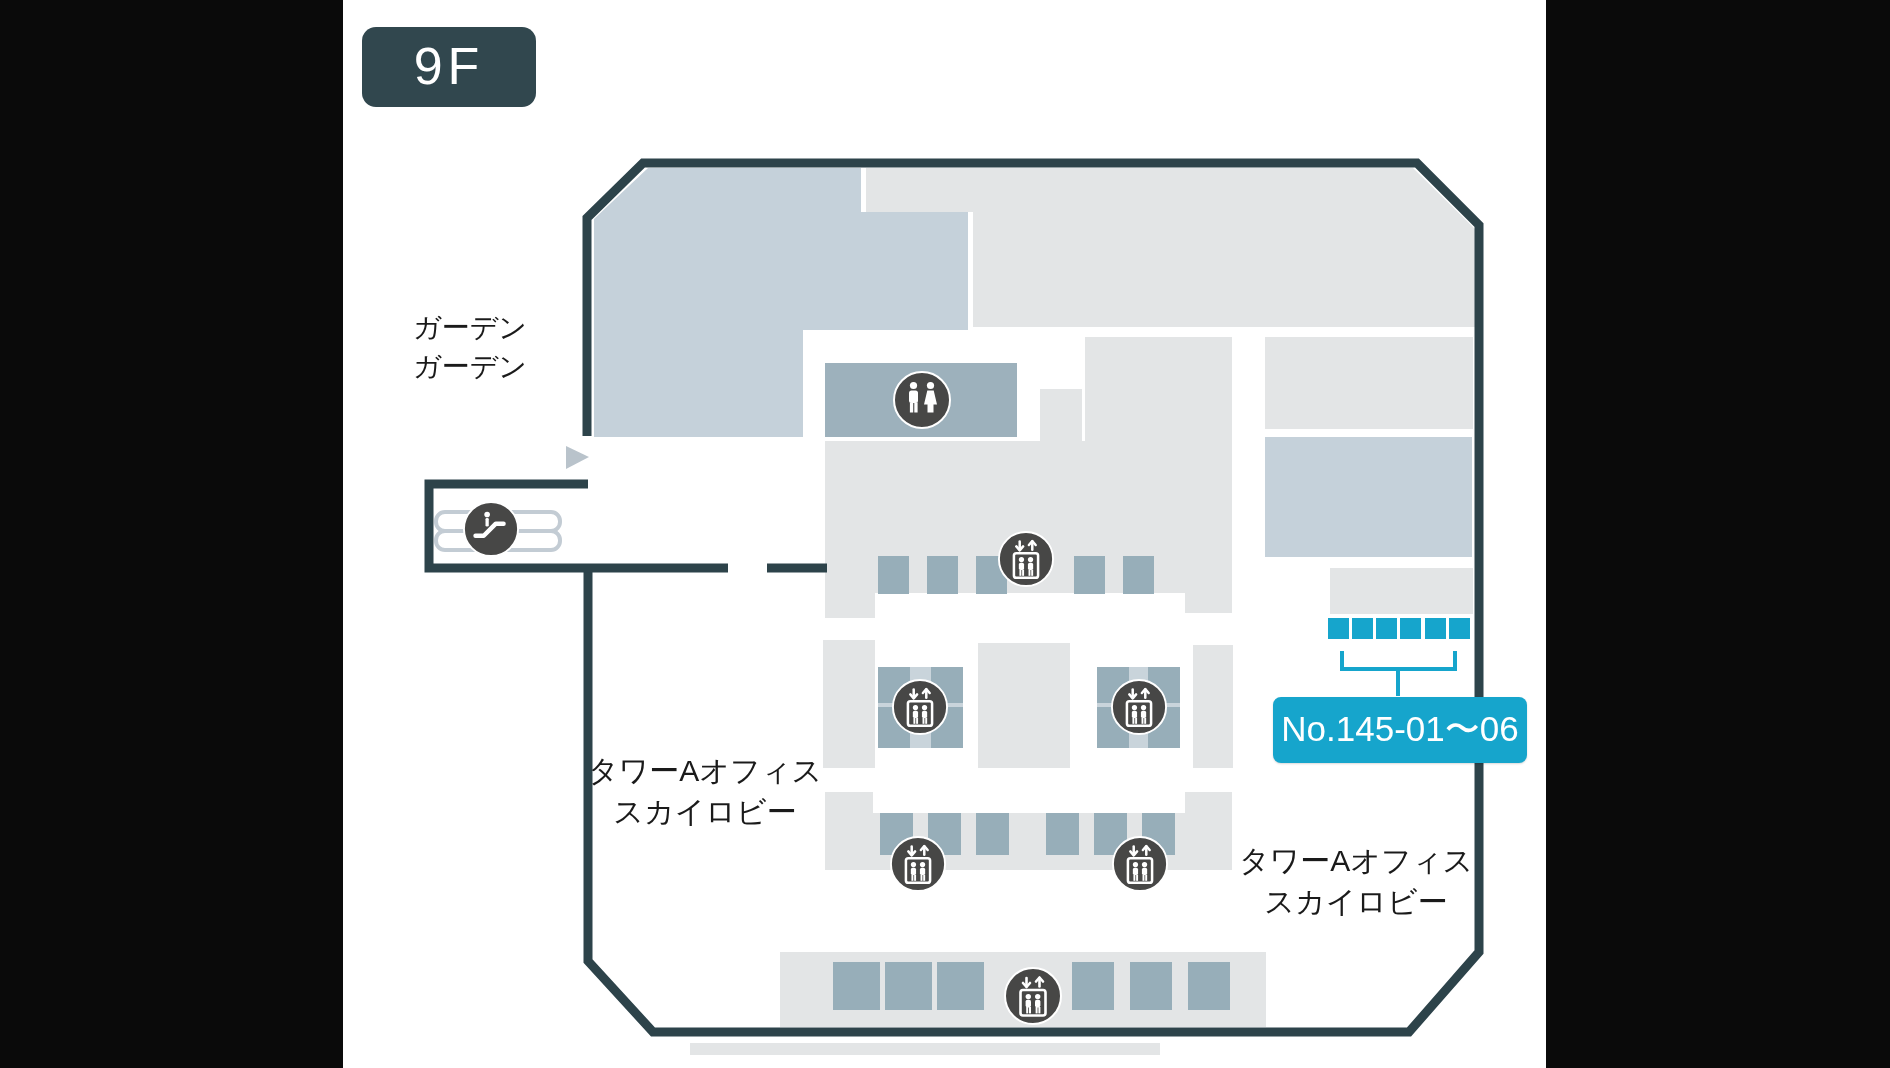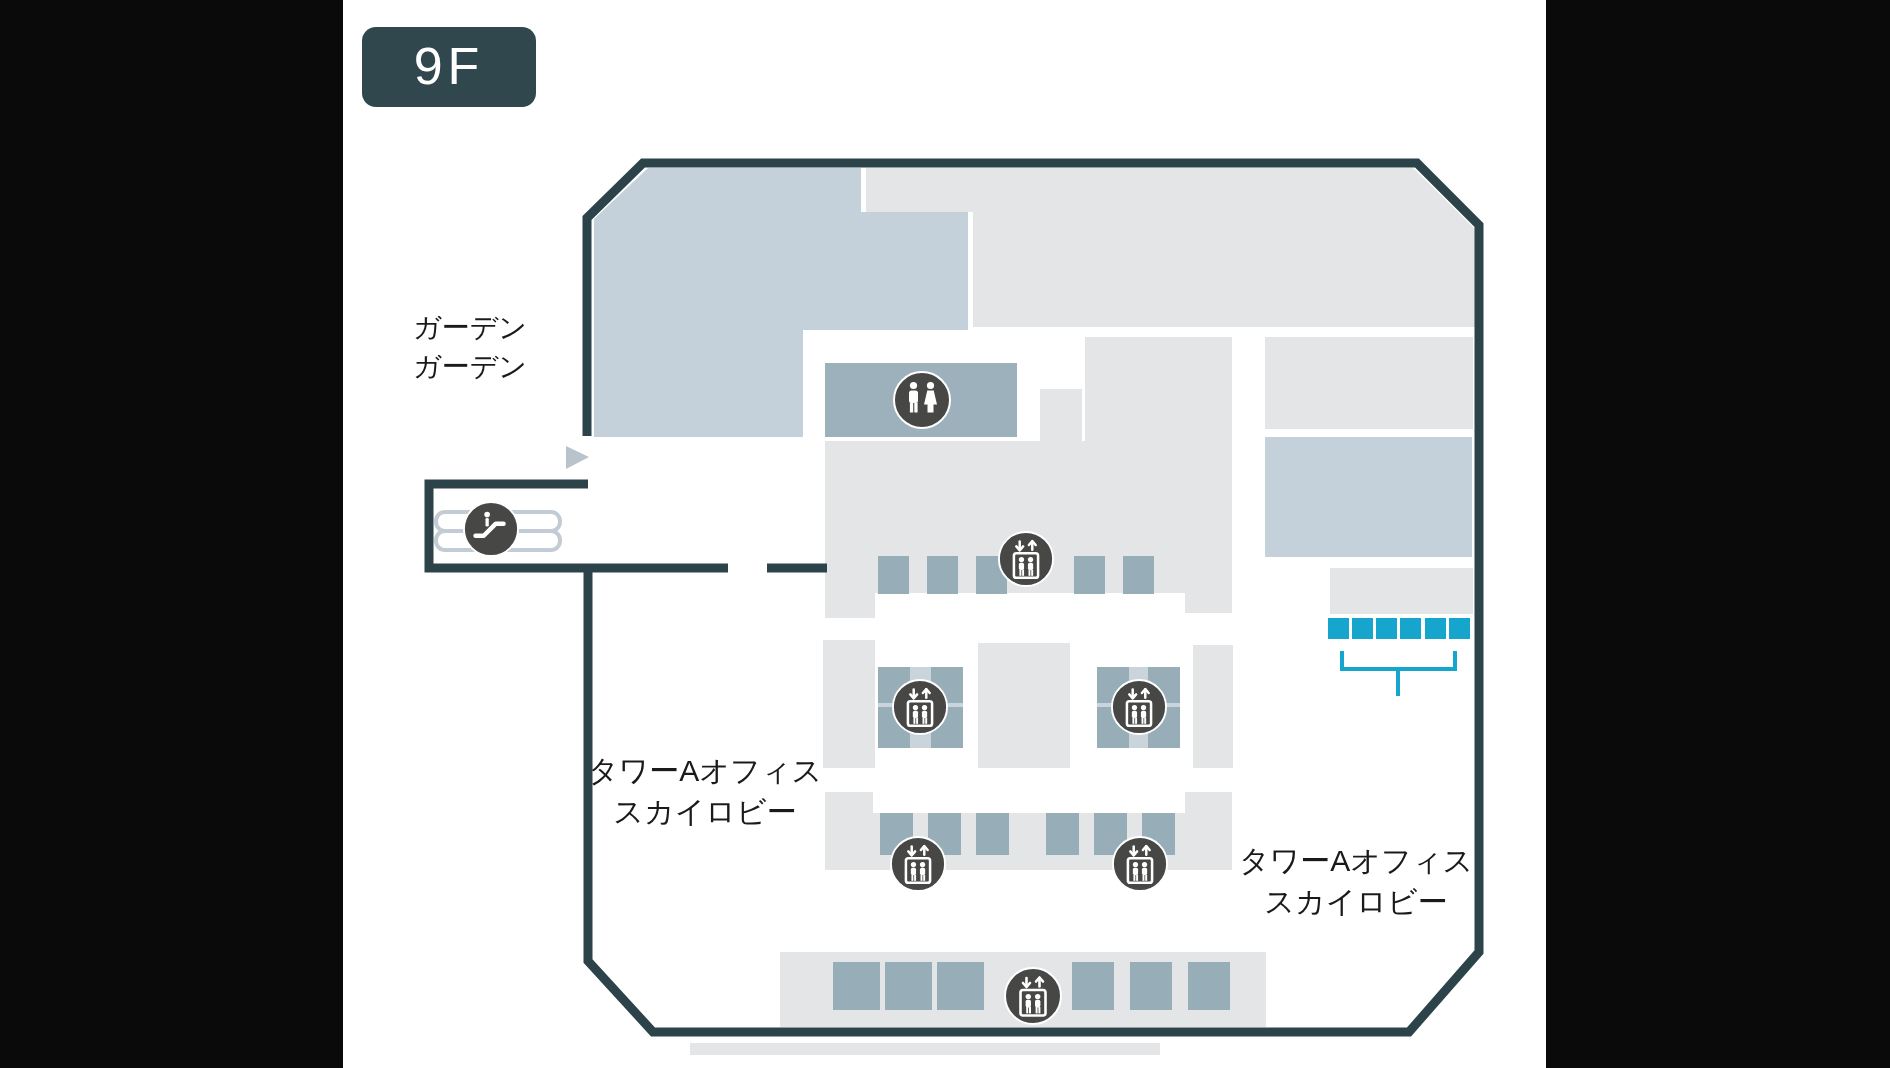--- a/index.html
+++ b/index.html
@@ -168,13 +168,14 @@
   <div class="map-label lbl-lobby-left">
     <div>タワーAオフィス</div>
     <div>スカイロビー</div>
   </div>
 
   <div class="map-label lbl-lobby-right">
     <div>タワーAオフィス</div>
     <div>スカイロビー</div>
   </div>
 
+  <div class="unit-callout">No.145-01〜06</div>
 </div>
 
 </body></html>

